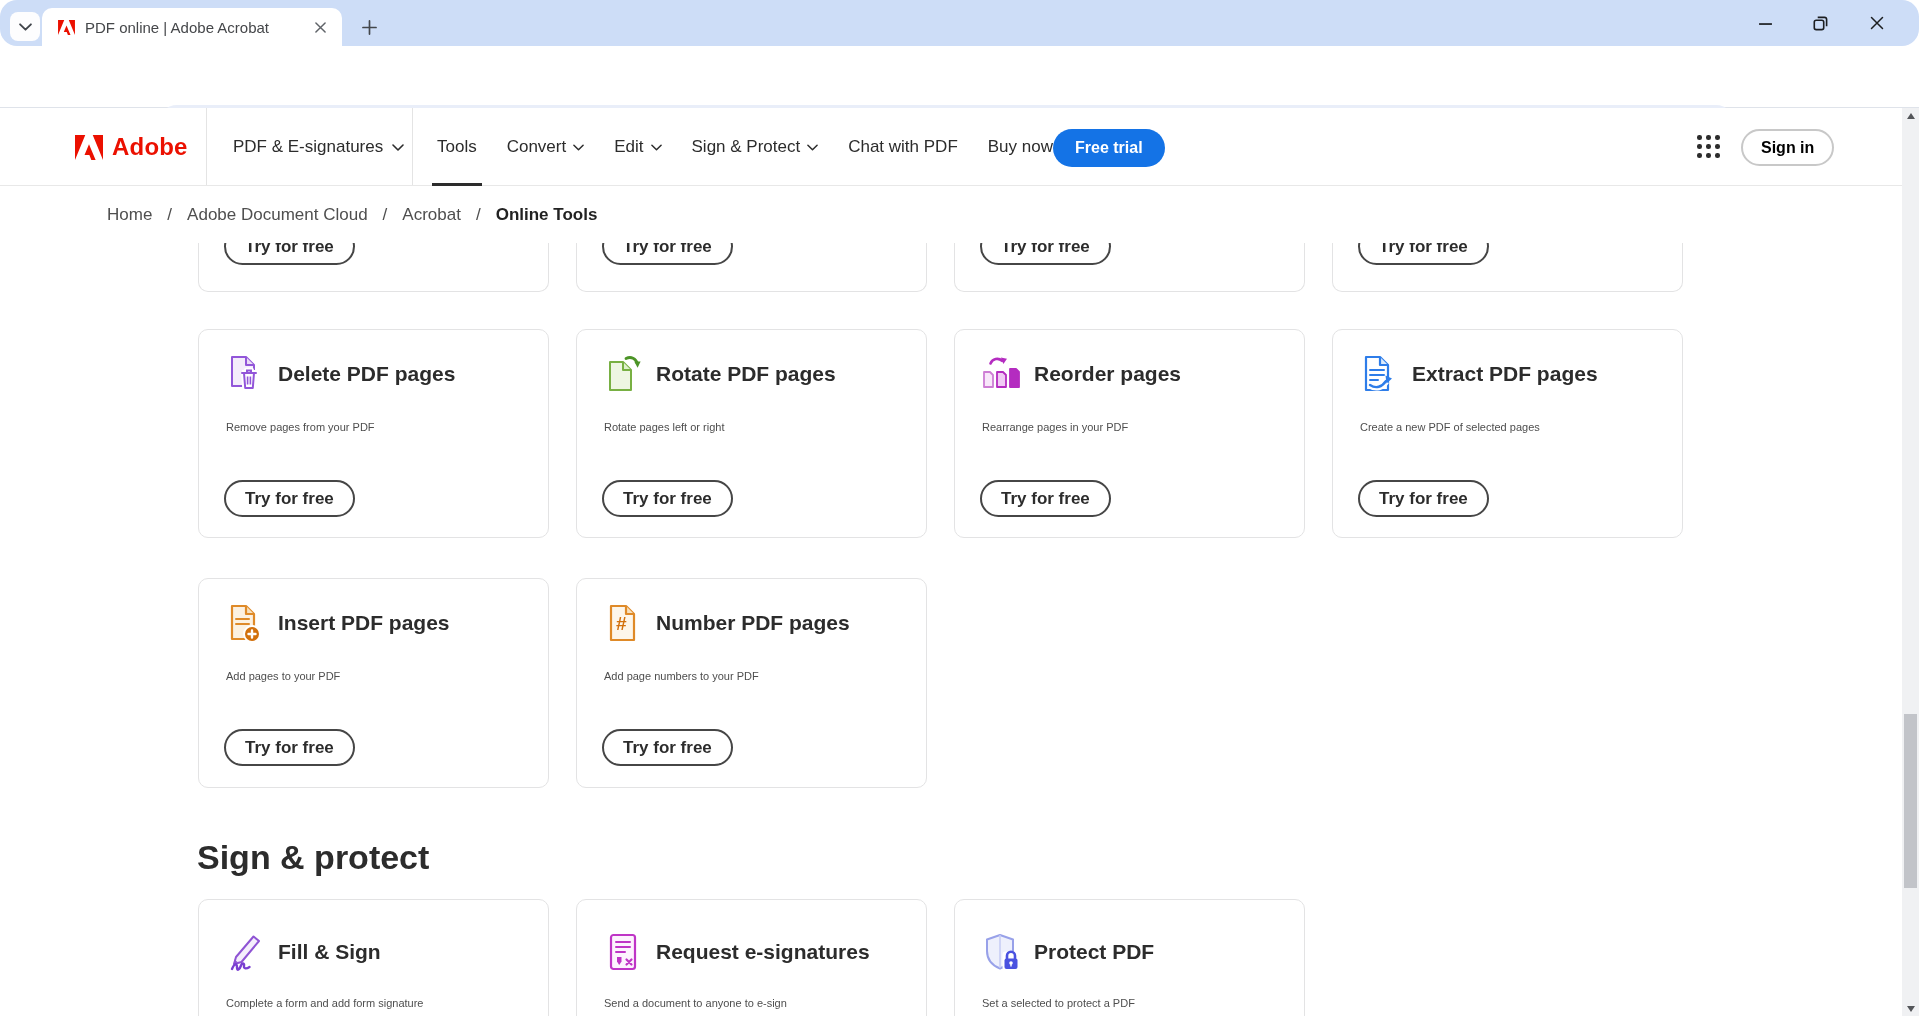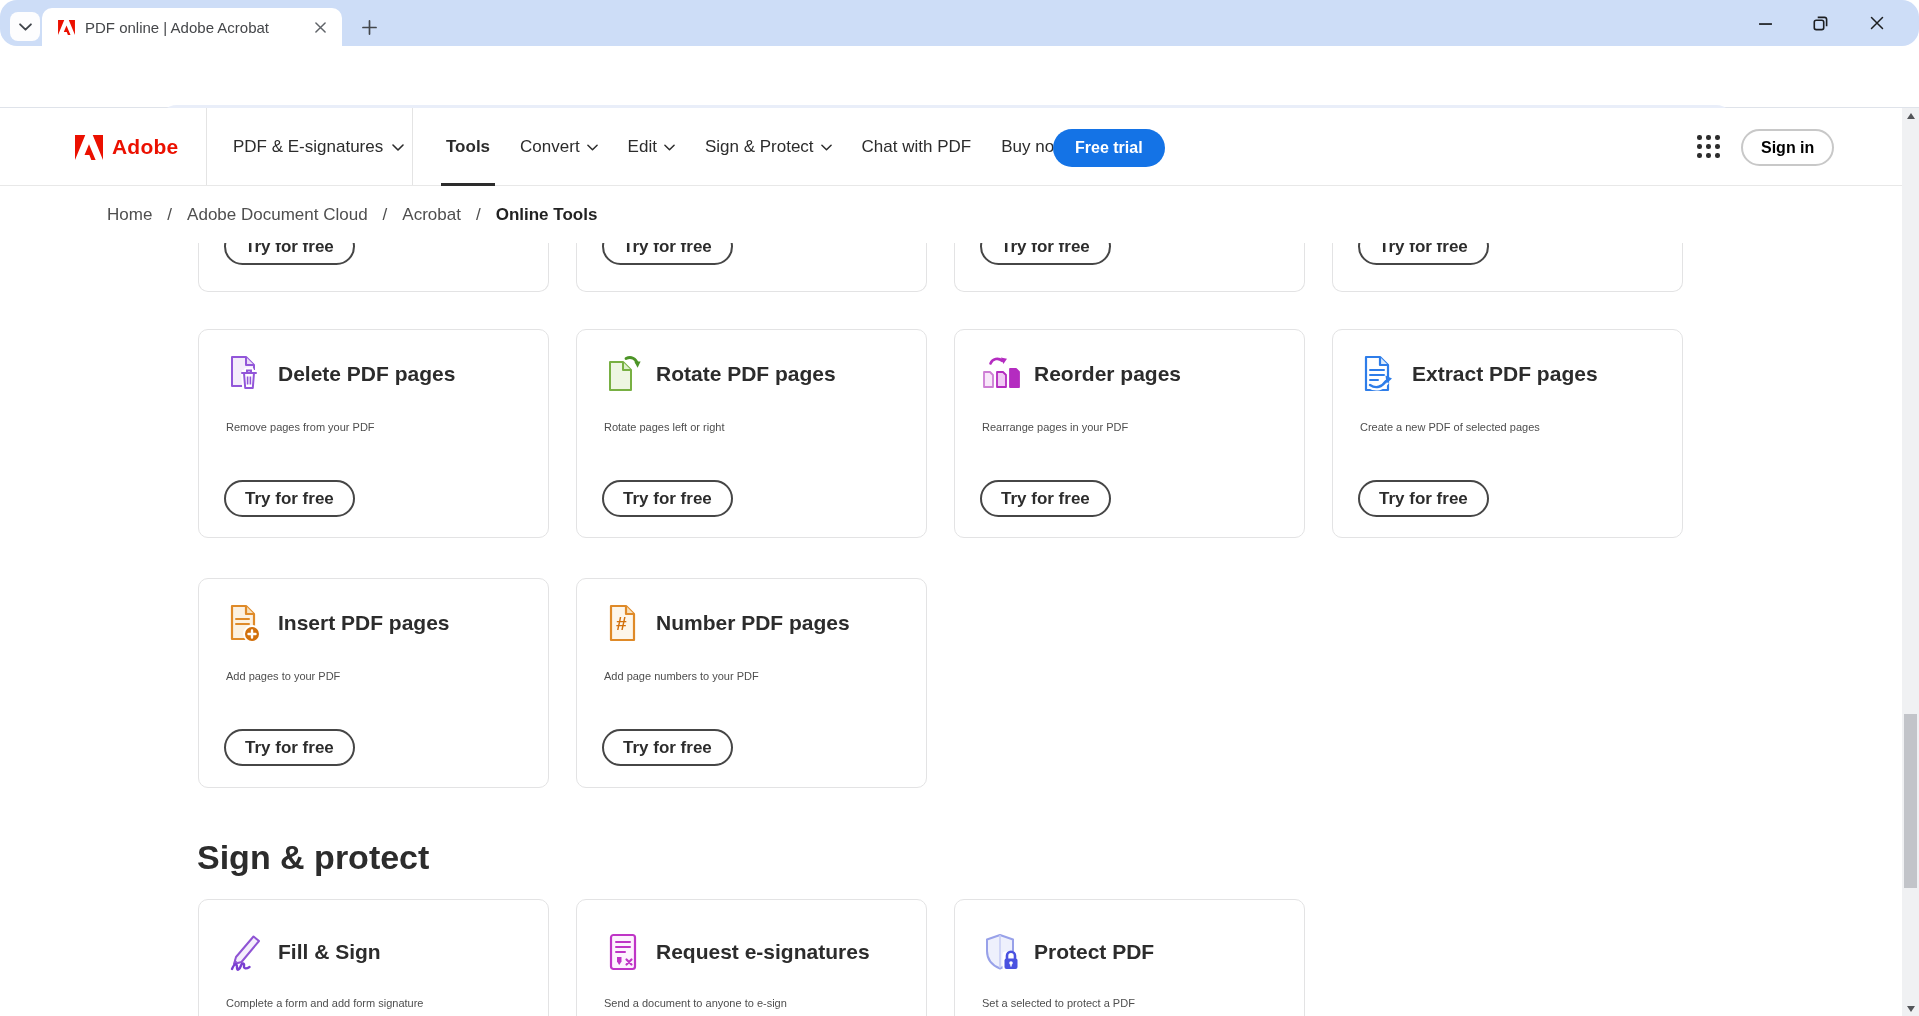--- a/index.html
+++ b/index.html
@@ -23,26 +23,26 @@
   .url{font-size:17px;color:#1f2328;margin-left:10px;flex:1;}
   .rightbtn{position:absolute;top:60px;width:34px;height:34px;display:flex;align-items:center;justify-content:center;cursor:pointer;}
   .tb-divider{position:absolute;left:1802px;top:67px;width:2px;height:21px;background:#b9cbec;}
   .avatar{position:absolute;left:1818px;top:62px;width:28px;height:28px;border-radius:50%;cursor:pointer;
           background:linear-gradient(100deg,#7d9a40 0 46%,#c9a250 46% 52%,#55412f 52% 100%);box-shadow:inset 0 0 0 1px rgba(0,0,0,.15);}
   
   .page{position:absolute;top:108px;left:0;width:1902px;height:908px;background:#fff;overflow:hidden;}
   
   .site-header{position:absolute;top:0;left:0;width:100%;height:78px;background:#fff;border-bottom:1px solid #e8e8e8;box-sizing:border-box;}
   .logo{position:absolute;left:75px;top:0;height:78px;display:flex;align-items:center;gap:9px;cursor:pointer;}
-  .logo-text{font-size:21px;font-weight:800;color:#EB1000;letter-spacing:.2px;}
+  .logo-text{font-size:24px;font-weight:800;color:#EB1000;letter-spacing:.2px;}
   .hdr-div{position:absolute;top:0;bottom:0;width:1px;background:#e4e4e4;}
   .product-menu{position:absolute;left:233px;top:0;height:78px;display:flex;align-items:center;gap:9px;font-size:17px;cursor:pointer;}
   .main-nav{position:absolute;left:437px;top:0;height:78px;display:flex;align-items:center;gap:30px;font-size:17px;}
   .nav-item{position:relative;height:78px;display:flex;align-items:center;gap:7px;cursor:pointer;}
-  .nav-item.active{font-weight:700;margin-left:9px;}
+  .nav-item.active{font-weight:400;}
   .nav-item.active .active-underline{position:absolute;left:-5px;right:-5px;bottom:0;height:3px;background:#2c2c2c;}
   .free-trial{position:absolute;left:1053px;top:21px;height:38px;padding:0 22px;border:none;border-radius:19px;
               background:#1473E6;color:#fff;font-size:16px;font-weight:700;font-family:inherit;line-height:38px;cursor:pointer;}
   .apps-grid{position:absolute;left:1697px;top:27px;display:grid;grid-template-columns:repeat(3,4.5px);grid-auto-rows:4.5px;gap:4.5px;cursor:pointer;}
   .apps-grid i{width:4.5px;height:4.5px;border-radius:50%;background:#2c2c2c;}
   .sign-in{position:absolute;left:1741px;top:21px;height:37px;padding:0 18px;background:#fff;border:2px solid #c8c8c8;
            border-radius:19px;font-size:16px;font-weight:700;font-family:inherit;color:#000000;line-height:33px;box-sizing:border-box;cursor:pointer;}
   
   .breadcrumb{position:absolute;top:78px;left:0;width:100%;height:57px;background:#fff;z-index:4;
               display:flex;align-items:center;padding-left:107px;gap:15px;font-size:17px;box-sizing:border-box;}

